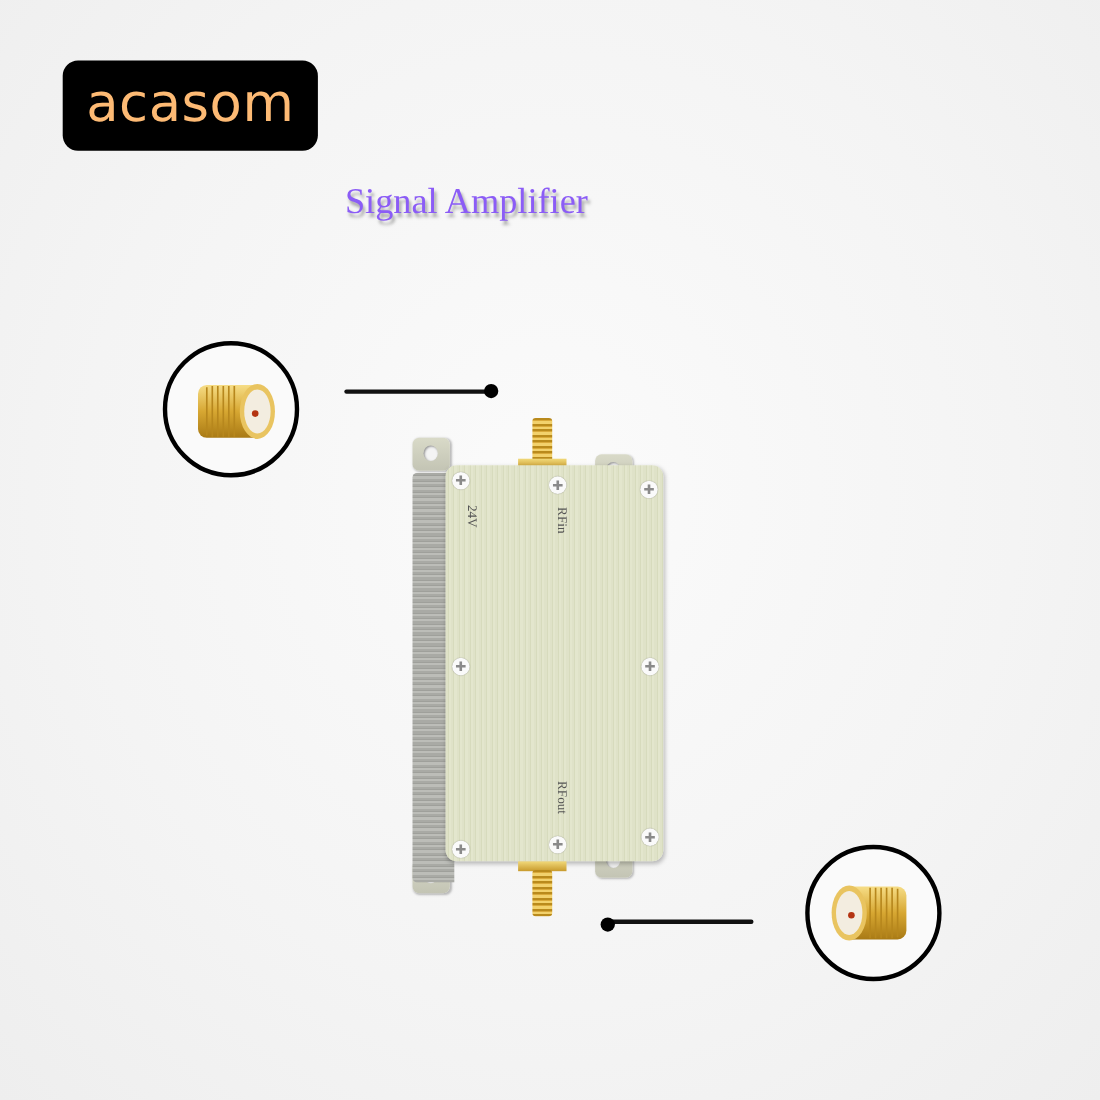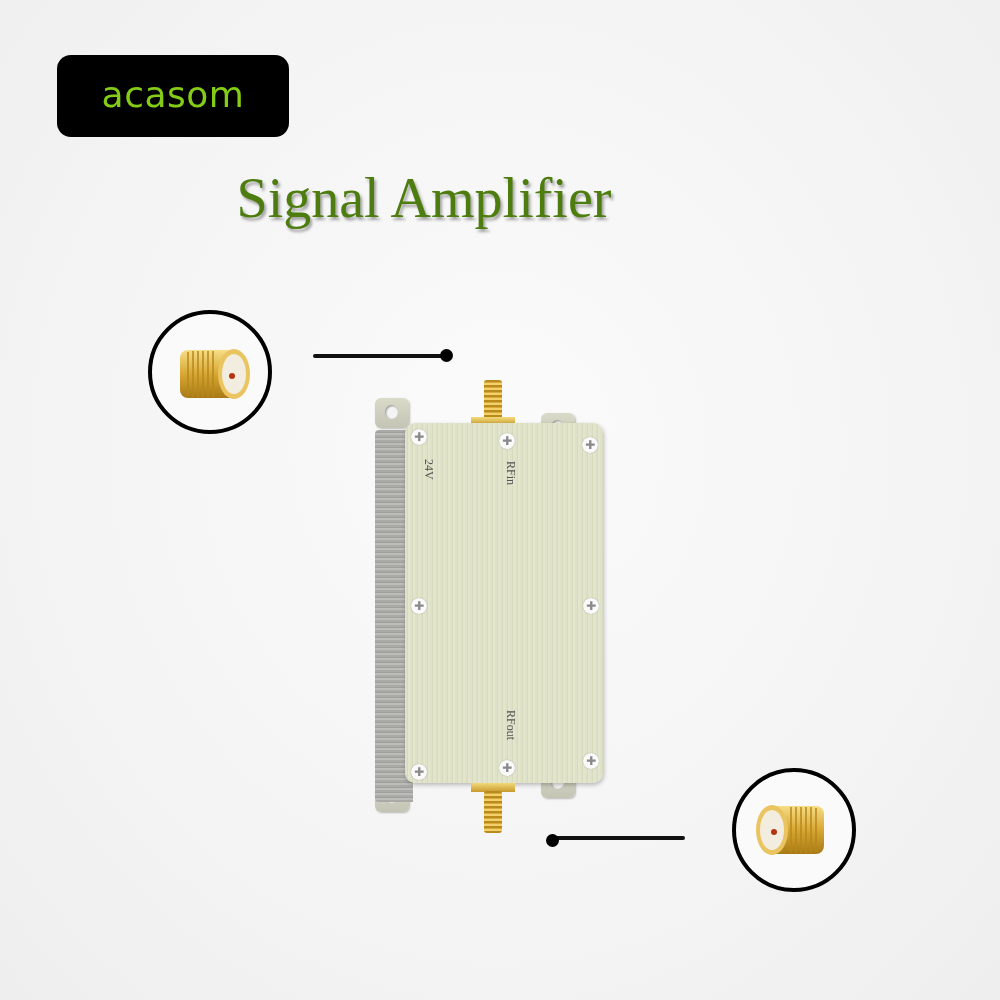--- a/index.html
+++ b/index.html
@@ -7,26 +7,26 @@
     width: 1000px; height: 1000px; position: relative; overflow: hidden;
     background: radial-gradient(ellipse at 50% 45%, #fbfbfb 0%, #f4f4f4 60%, #eeeeee 100%);
     font-family: "Liberation Serif", serif;
   }
   .logo {
     position: absolute; left: 57px; top: 55px; width: 232px; height: 82px;
     background: #000; border-radius: 14px;
     display: flex; align-items: center; justify-content: center;
   }
   .logo span {
-    color: #84cc16; font-family: "DejaVu Sans", sans-serif; font-size: 36px;
+    color: #fdba74; font-family: "DejaVu Sans", sans-serif; font-size: 48px;
     letter-spacing: 0.5px; margin-top: -4px;
   }
   .title {
     position: absolute; left: 0; width: 848px; top: 166px; text-align: center;
-    font-family: "Liberation Serif", serif; font-size: 56px; color: #4d7c0f;
+    font-family: "Liberation Serif", serif; font-size: 33px; color: #8b5cf6;
     text-shadow: 2px 3px 3px rgba(0,0,0,0.35);
   }
   .callout-circle {
     position: absolute; width: 124px; height: 124px; border: 4px solid #000; border-radius: 50%;
     box-sizing: border-box; background: #fafafa;
   }
   .line { position: absolute; height: 4px; background: #111; border-radius: 2px; }
   .dot { position: absolute; width: 13px; height: 13px; border-radius: 50%; background: #000; }
 
   

